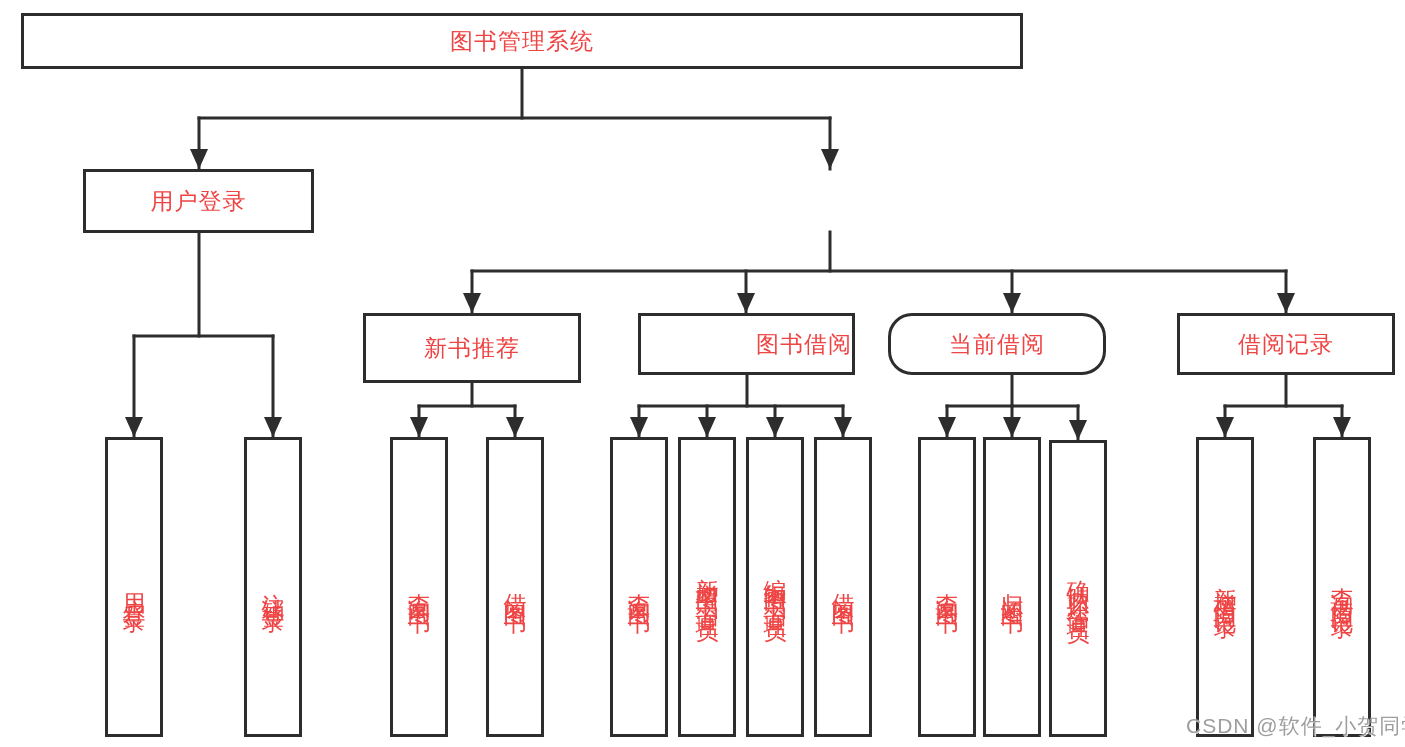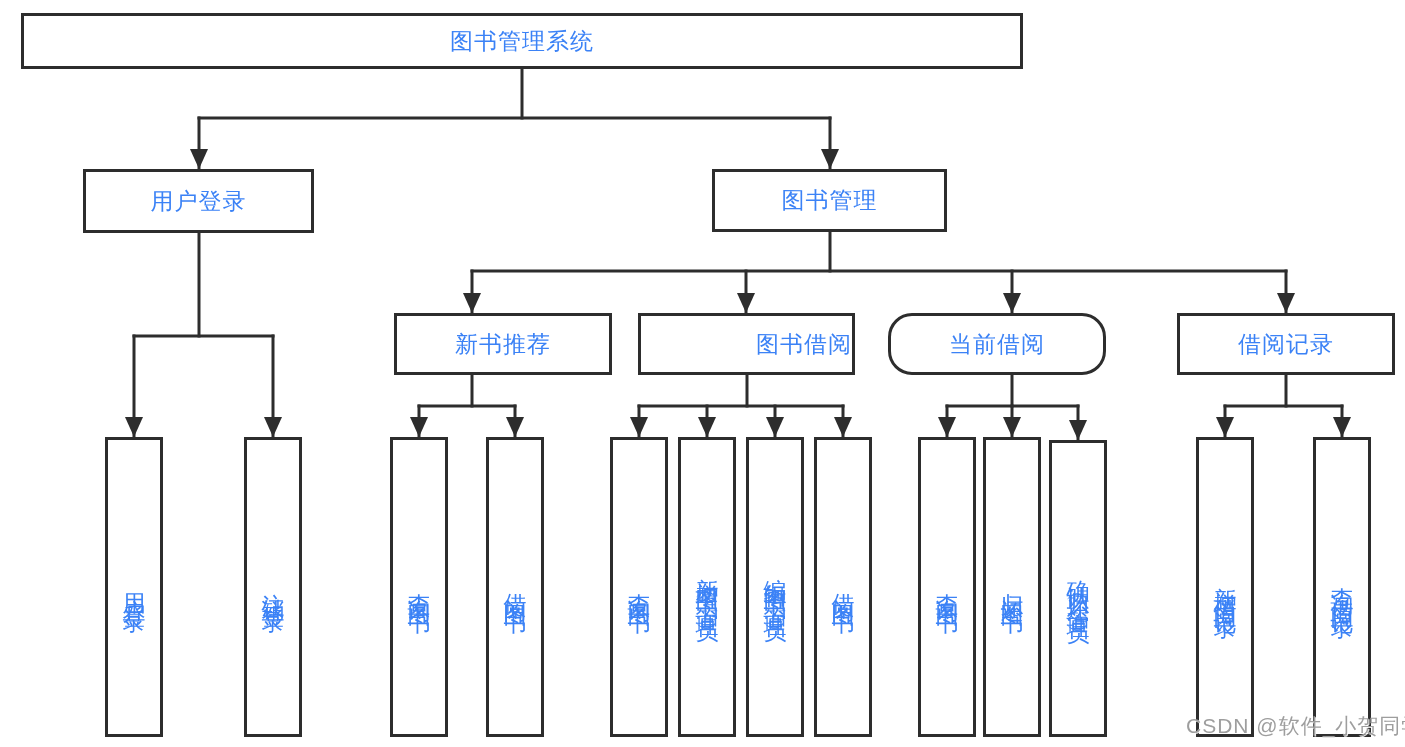--- a/index.html
+++ b/index.html
@@ -21,21 +21,21 @@
     pointer-events: none;
   }
   .box {
     position: absolute;
     box-sizing: border-box;
     background: #ffffff;
     border: 3px solid #2d2d2d;
     display: flex;
     align-items: center;
     justify-content: center;
-    color: #3b82f6;
+    color: #ef4444;
     font-size: 23px;
     letter-spacing: 1px;
     z-index: 2;
   }
   .vbox span {
     writing-mode: vertical-rl;
     text-orientation: mixed;
     letter-spacing: 6px;
     line-height: 1;
     letter-spacing: 6px;
@@ -121,25 +121,22 @@
     </g>
   </svg>
 
   <div class="box" style="left:21px; top:13px; width:1002px; height:56px;">
     <span>图书管理系统</span>
   </div>
 
   <div class="box" style="left:83px; top:169px; width:231px; height:64px;">
     <span>用户登录</span>
   </div>
-  <div class="box" style="left:712px; top:169px; width:235px; height:63px;">
-    <span>图书管理</span>
-  </div>
 
-  <div class="box" style="left:363px; top:313px; width:218px; height:62px;margin-left:31px;">
+  <div class="box" style="left:363px; top:313px; width:218px; height:70px;">
     <span>新书推荐</span>
   </div>
   <div class="box" style="left:638px; top:313px; width:217px; height:62px;justify-content:flex-end;">
     <span>图书借阅</span>
   </div>
   <div class="box" style="left:888px; top:313px; width:218px; height:62px;border-radius:24px;">
     <span>当前借阅</span>
   </div>
   <div class="box" style="left:1177px; top:313px; width:218px; height:62px;text-align:right;">
     <span>借阅记录</span>

